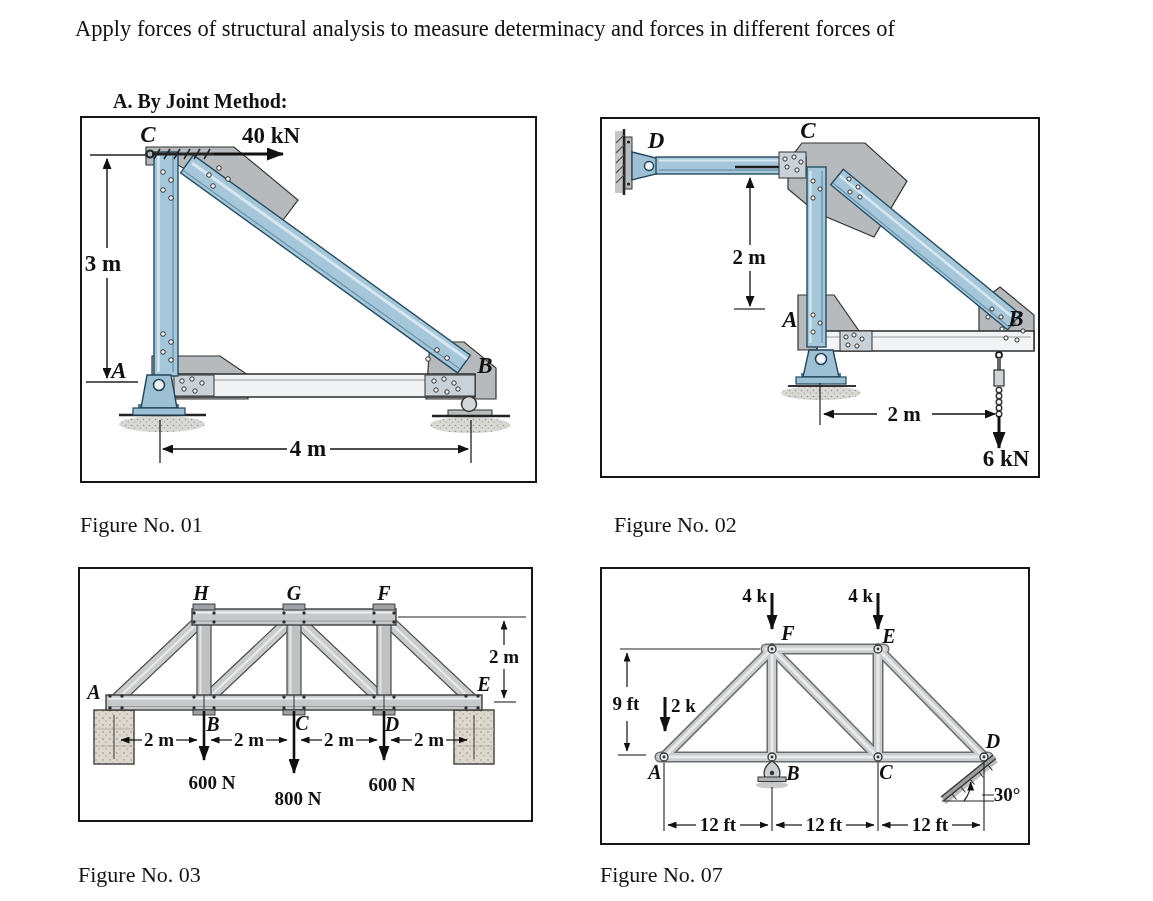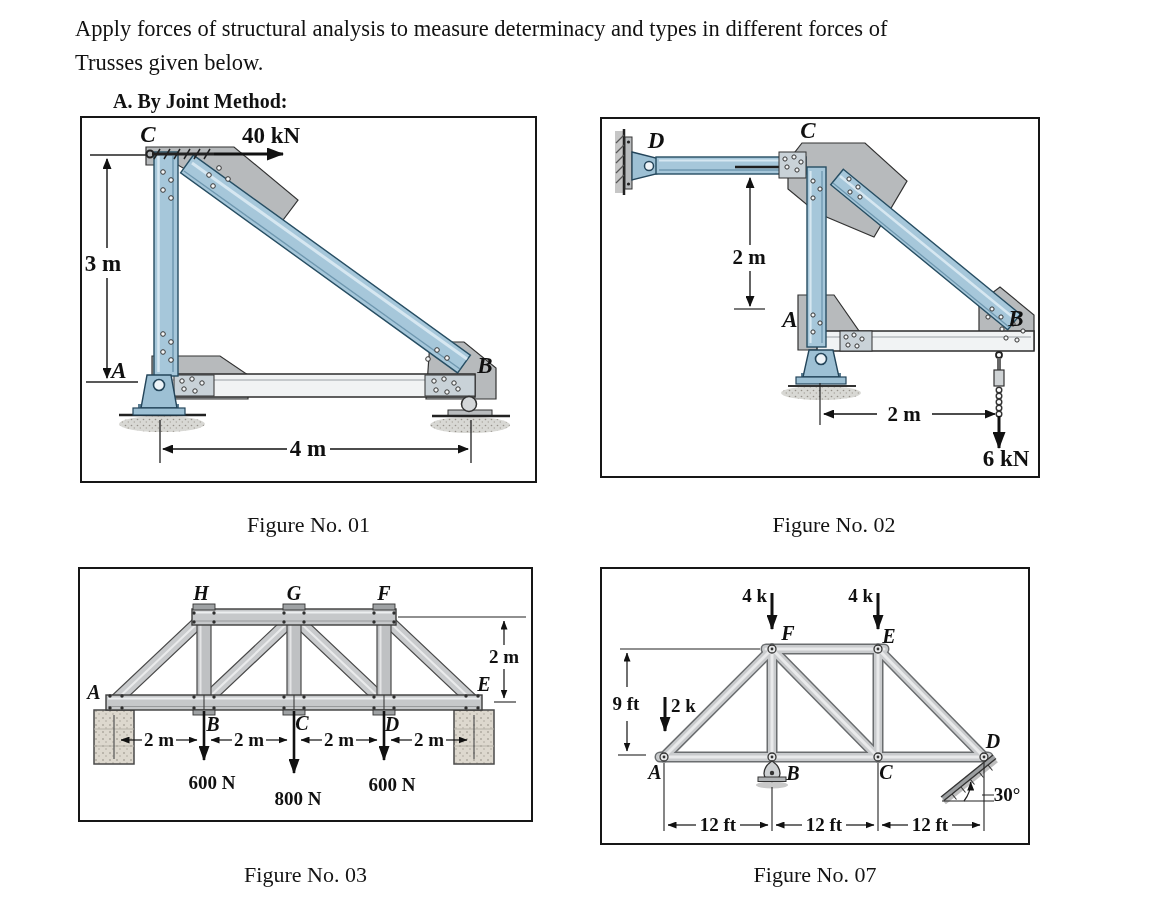--- a/index.html
+++ b/index.html
@@ -3,35 +3,34 @@
 <meta charset="utf-8">
 <style>
   html,body{margin:0;padding:0}
   body{width:1153px;height:901px;position:relative;background:#fff;
        font-family:"Liberation Serif",serif;color:#111;overflow:hidden}
   .intro{position:absolute;left:75px;top:12px;width:1060px;font-size:22.5px;line-height:34px}
   .intro b{font-weight:normal}
   .heading{position:absolute;left:113px;top:90px;font-size:20px;font-weight:bold}
   .box{position:absolute;border:2.6px solid #161616;background:#fff;box-sizing:border-box}
   .box svg{position:absolute;left:0;top:0}
-  .caption{position:absolute;font-size:22px;text-align:center;color:#141414}
+  .caption{position:absolute;font-size:22px;color:#141414}
   
   text{fill:#101010}
   .jl{font:italic 600 23px "Liberation Serif",serif}
   .jls{font:italic 600 20px "Liberation Serif",serif}
   .dm{font:600 23px "Liberation Serif",serif}
   .dmm{font:600 21px "Liberation Serif",serif}
   .dms{font:600 19px "Liberation Serif",serif}
 </style>
 </head>
 <body>
 
 <div class="intro">
-  <span>Apply forces of structural analysis to measure </span><b>determinacy</b><span> and </span><b>types</b><span> in different forces of</span><br>
-  <span>Trusses given below.</span>
+  <span>Apply forces of structural analysis to measure </span><b>determinacy</b><span> and </span><b>forces</b><span> in different forces of</span><br>
 </div>
 
 <div class="heading">A. By Joint Method:</div>
 
 <div class="box" style="left:80px;top:116px;width:457px;height:367px">
 <svg width="452" height="362" viewBox="0 0 452 362">
   <defs>
     <marker id="a1d" markerUnits="userSpaceOnUse" markerWidth="11" markerHeight="9" refX="10" refY="4.5" orient="auto">
           <path d="M0,0L11,4.5L0,9z" fill="#111"></path>
         </marker>

